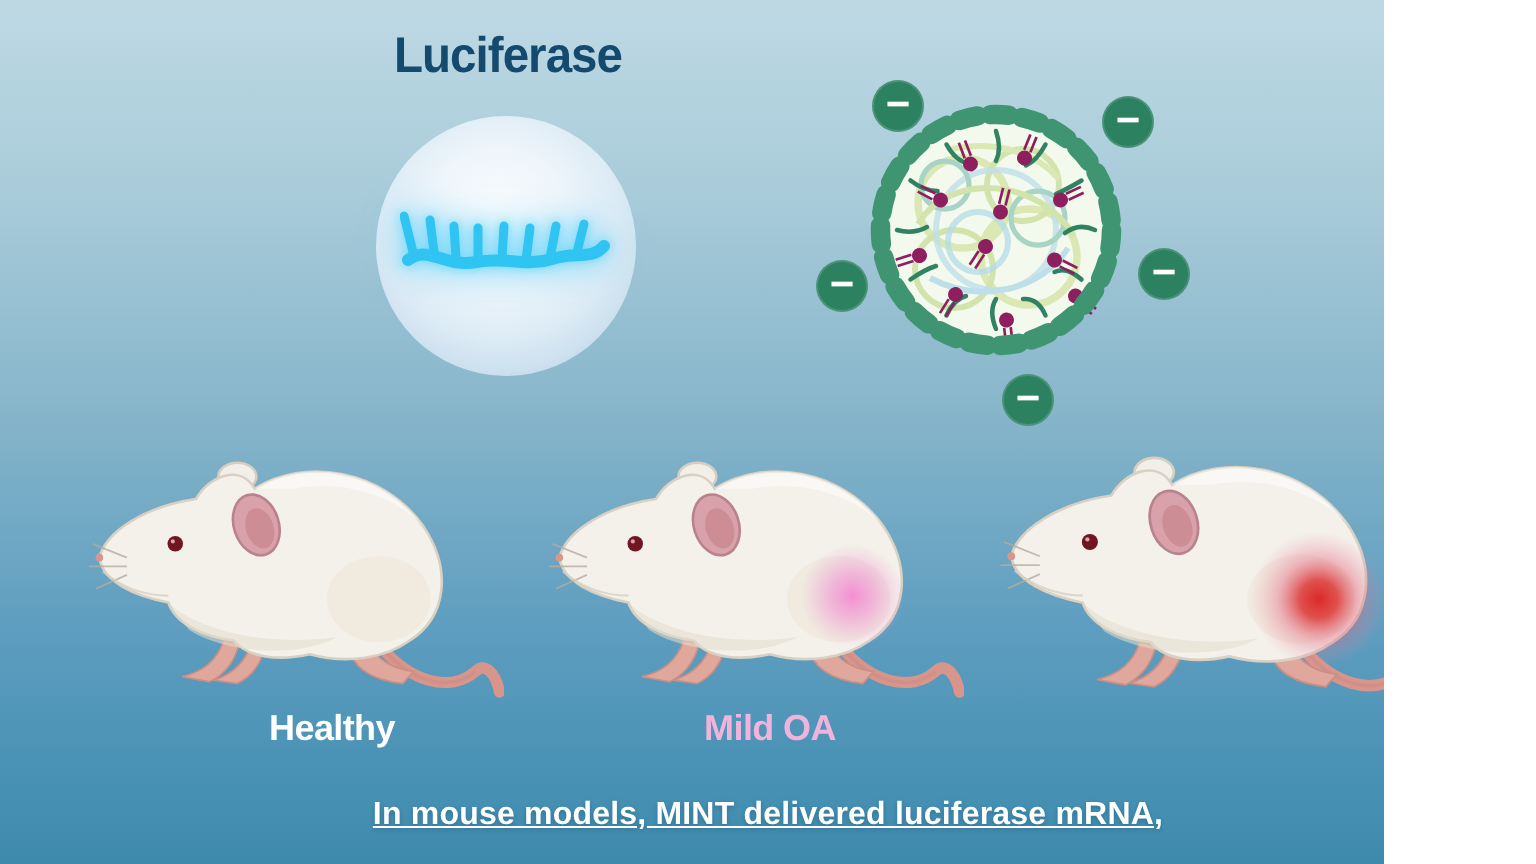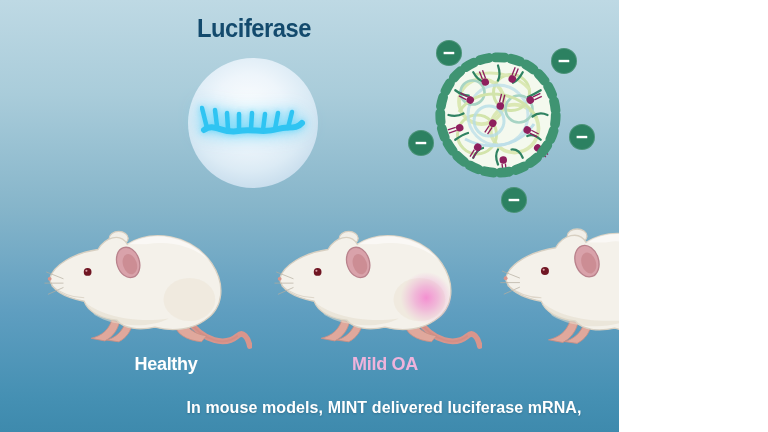--- a/index.html
+++ b/index.html
@@ -1,18 +1,18 @@
 <!DOCTYPE html>
 <html><head>
 <meta charset="utf-8">
 <style>
   html,body{margin:0;padding:0;}
   .stage{
     position:relative;
-    width:619px;height:432px;
+    width:692px;height:432px;
     overflow:hidden;
     font-family:"Liberation Sans", sans-serif;
     background:linear-gradient(180deg,#bed9e4 0%,#a9ccda 22%,#86b5ca 48%,#5f9ec0 72%,#4590b3 92%,#3e8aad 100%);
   }
   
   .title{
     position:absolute;left:141px;top:14px;width:226px;
     text-align:center;font-size:25px;font-weight:800;
     color:#134a6d;letter-spacing:-0.5px;transform:scaleX(.95);
   }
@@ -44,20 +44,21 @@
     font-size:18px;font-weight:800;letter-spacing:-0.3px;
   }
   .lbl-healthy{left:101px;color:#ffffff;}
   .lbl-mild{left:320px;color:#efb3dc;}
   .lbl-severe{left:543px;color:#9b2038;}
   
   .caption{
     position:absolute;left:0;top:399px;width:768px;text-align:center;
     color:#ffffff;font-size:16px;font-weight:700;letter-spacing:.1px;
     text-shadow:0 1px 2px rgba(0,40,60,.25);
+    text-decoration:underline;
   }
 </style>
 </head>
 <body>
 
 <div class="stage">
 
   <svg width="0" height="0" style="position:absolute">
     <defs>
       <g id="mouse-shape">

